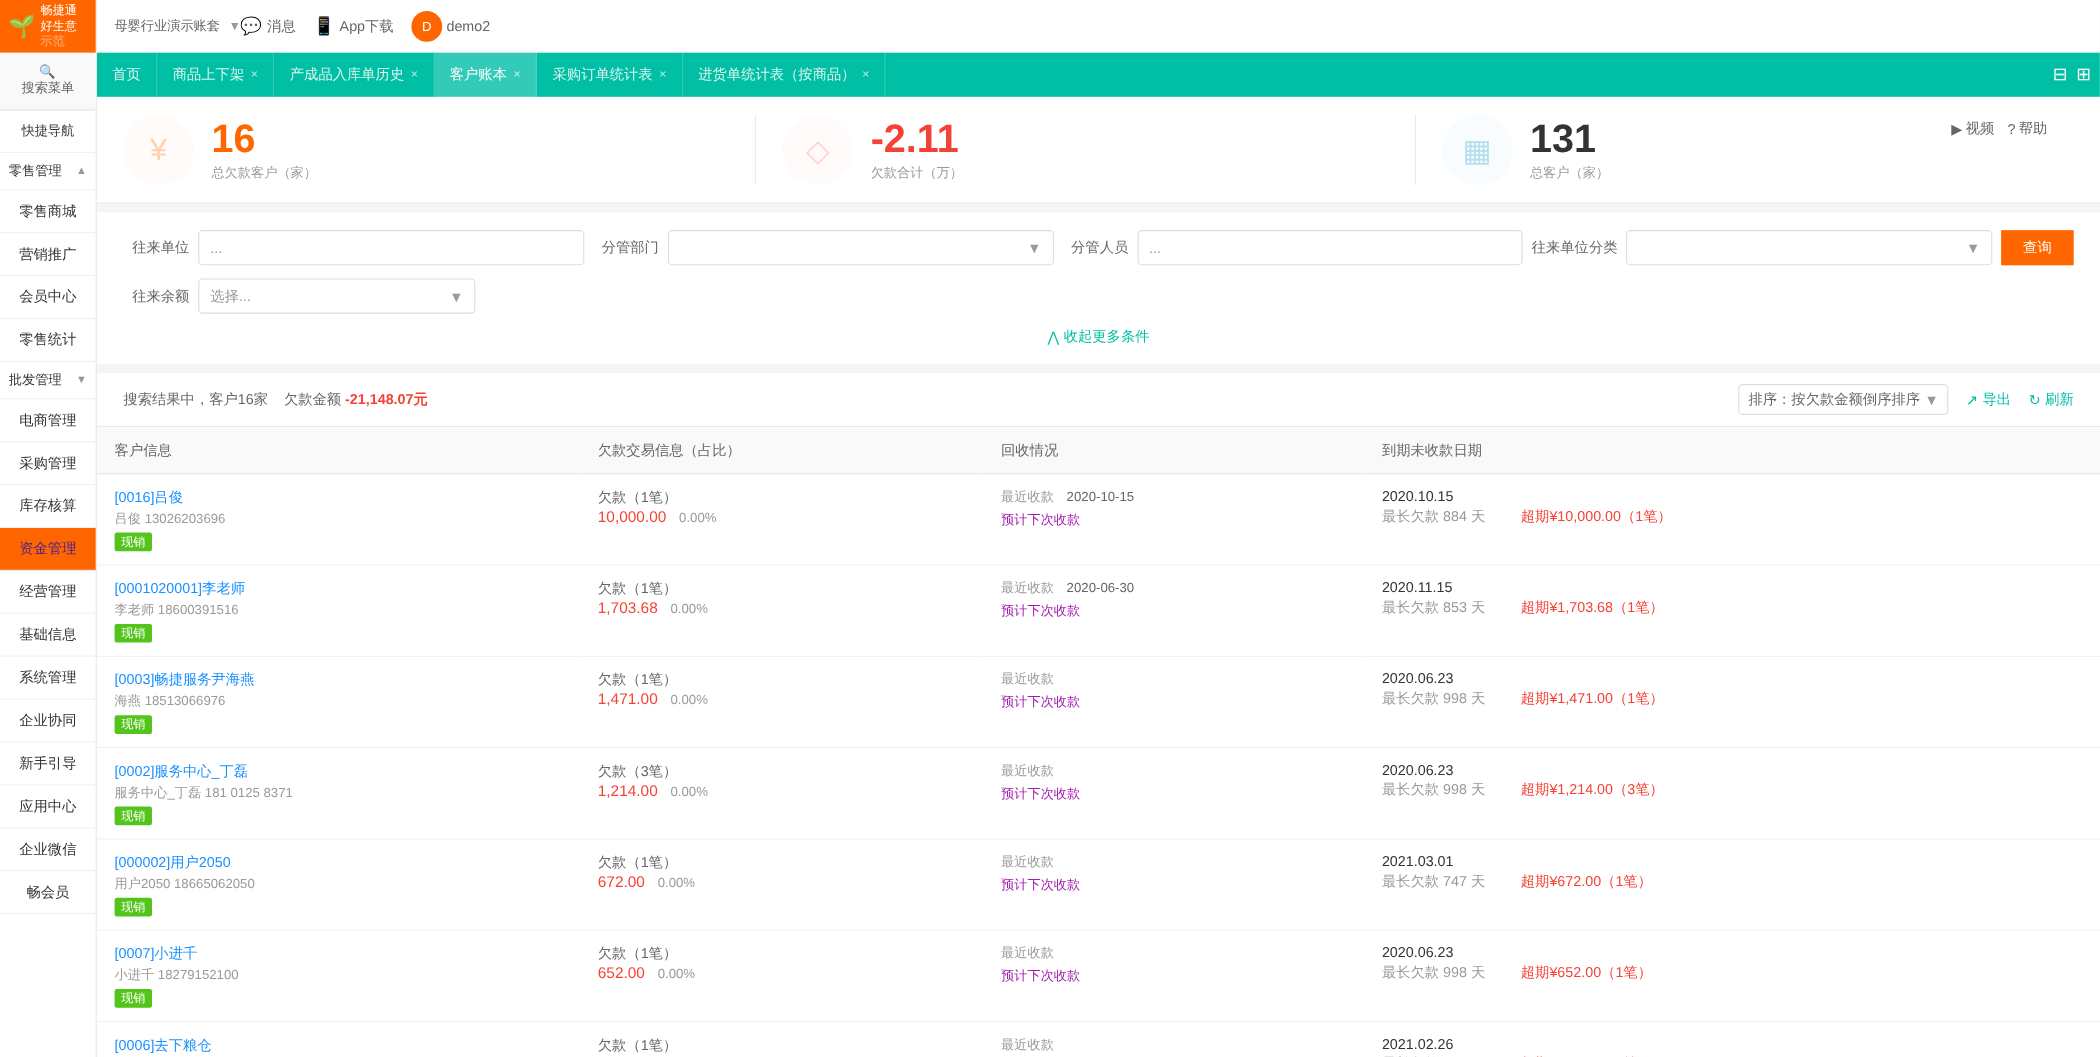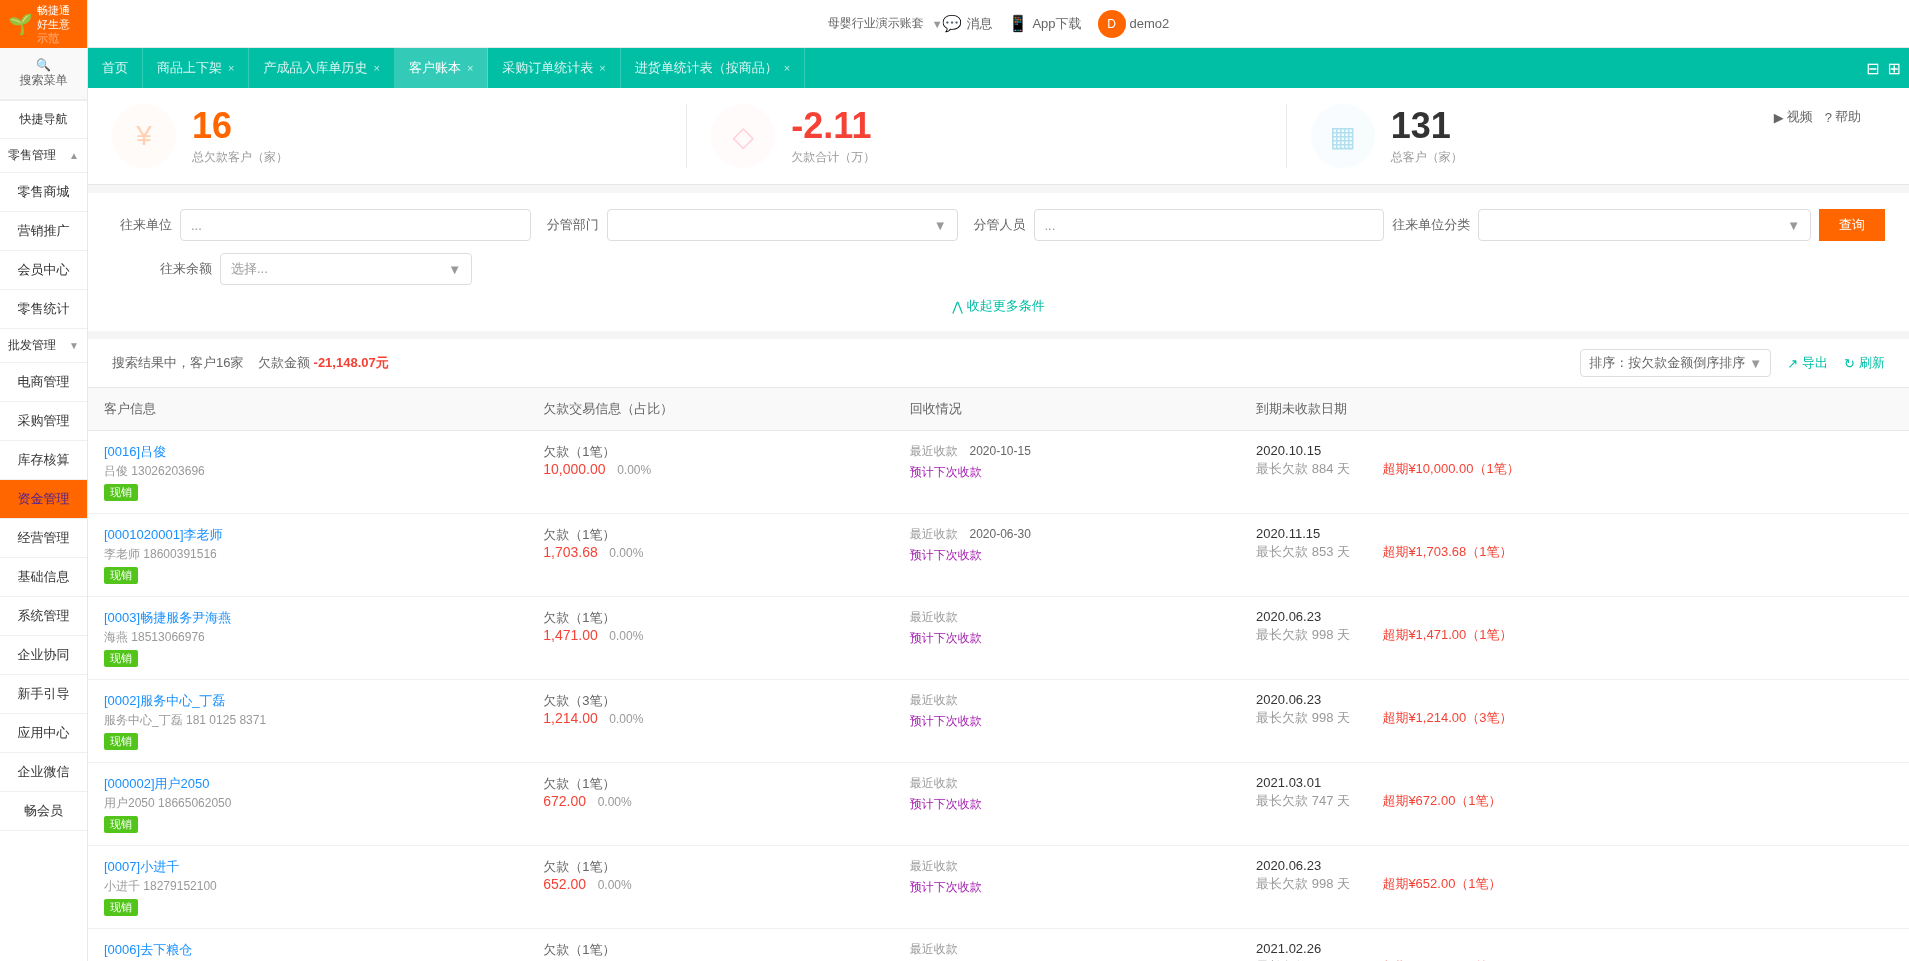--- a/index.html
+++ b/index.html
@@ -12,21 +12,21 @@
     .sidebar { width: 88px; background: #fff; border-right: 1px solid #e8e8e8; display: flex; flex-direction: column; flex-shrink: 0; }
     .sidebar-logo { background: #ff6600; padding: 8px; display: flex; align-items: center; gap: 4px; height: 48px; }
     .sidebar-logo-text { color: #fff; font-size: 11px; line-height: 1.3; }
     .sidebar-item { padding: 10px 4px; text-align: center; cursor: pointer; color: #333; font-size: 12px; border-bottom: 1px solid #f0f0f0; }
     .sidebar-item.active { background: #ff6600; color: #4c1d95; }
     
     
     .main { flex: 1; display: flex; flex-direction: column; overflow: hidden; }
     
     
-    .topbar { background: #fff; height: 48px; display: flex; align-items: center; justify-content: center; padding: 0 16px; border-bottom: 1px solid #e8e8e8; flex-shrink: 0; }
+    .topbar { background: #fff; height: 48px; display: flex; align-items: center; justify-content: flex-start; padding: 0 16px; border-bottom: 1px solid #e8e8e8; flex-shrink: 0; }
     .topbar-left { display: flex; align-items: center; gap: 8px; }
     .topbar-right { display: flex; align-items: center; gap: 16px; }
     .topbar-right-item { display: flex; align-items: center; gap: 4px; cursor: pointer; color: #666; font-size: 13px; }
     .avatar { width: 28px; height: 28px; border-radius: 50%; background: #ff6600; display: flex; align-items: center; justify-content: center; color: #fff; font-size: 12px; }
     
     
     .tabs-bar { background: #00bfa5; display: flex; align-items: center; height: 40px; flex-shrink: 0; padding: 0; }
     .tab { display: flex; align-items: center; padding: 0 14px; height: 55px; cursor: pointer; color: rgba(255,255,255,0.85); font-size: 13px; white-space: nowrap; border-right: 1px solid rgba(255,255,255,0.2); gap: 6px; }
     .tab.active { background: rgba(255,255,255,0.2); color: #fff; font-weight: 500; }
     .tab-close { font-size: 11px; color: rgba(255,255,255,0.7); cursor: pointer; }
@@ -258,21 +258,21 @@
           <div class="filter-item">
             <span class="filter-label">往来单位分类</span>
             <div class="filter-input">
               <span class="filter-input-text"></span>
               <span style="color:#999;">▼</span>
             </div>
           </div>
           <button class="query-btn">查询</button>
         </div>
         <div class="filter-row">
-          <div class="filter-item" style="max-width:320px;margin-left:40px;">
+          <div class="filter-item" style="max-width:320px;">
             <span class="filter-label">往来余额</span>
             <div class="filter-input">
               <span class="filter-input-text">选择...</span>
               <span style="color:#999;">▼</span>
             </div>
           </div>
         </div>
         <div class="filter-collapse">
           <span>⋀</span>
           <span>收起更多条件</span>

